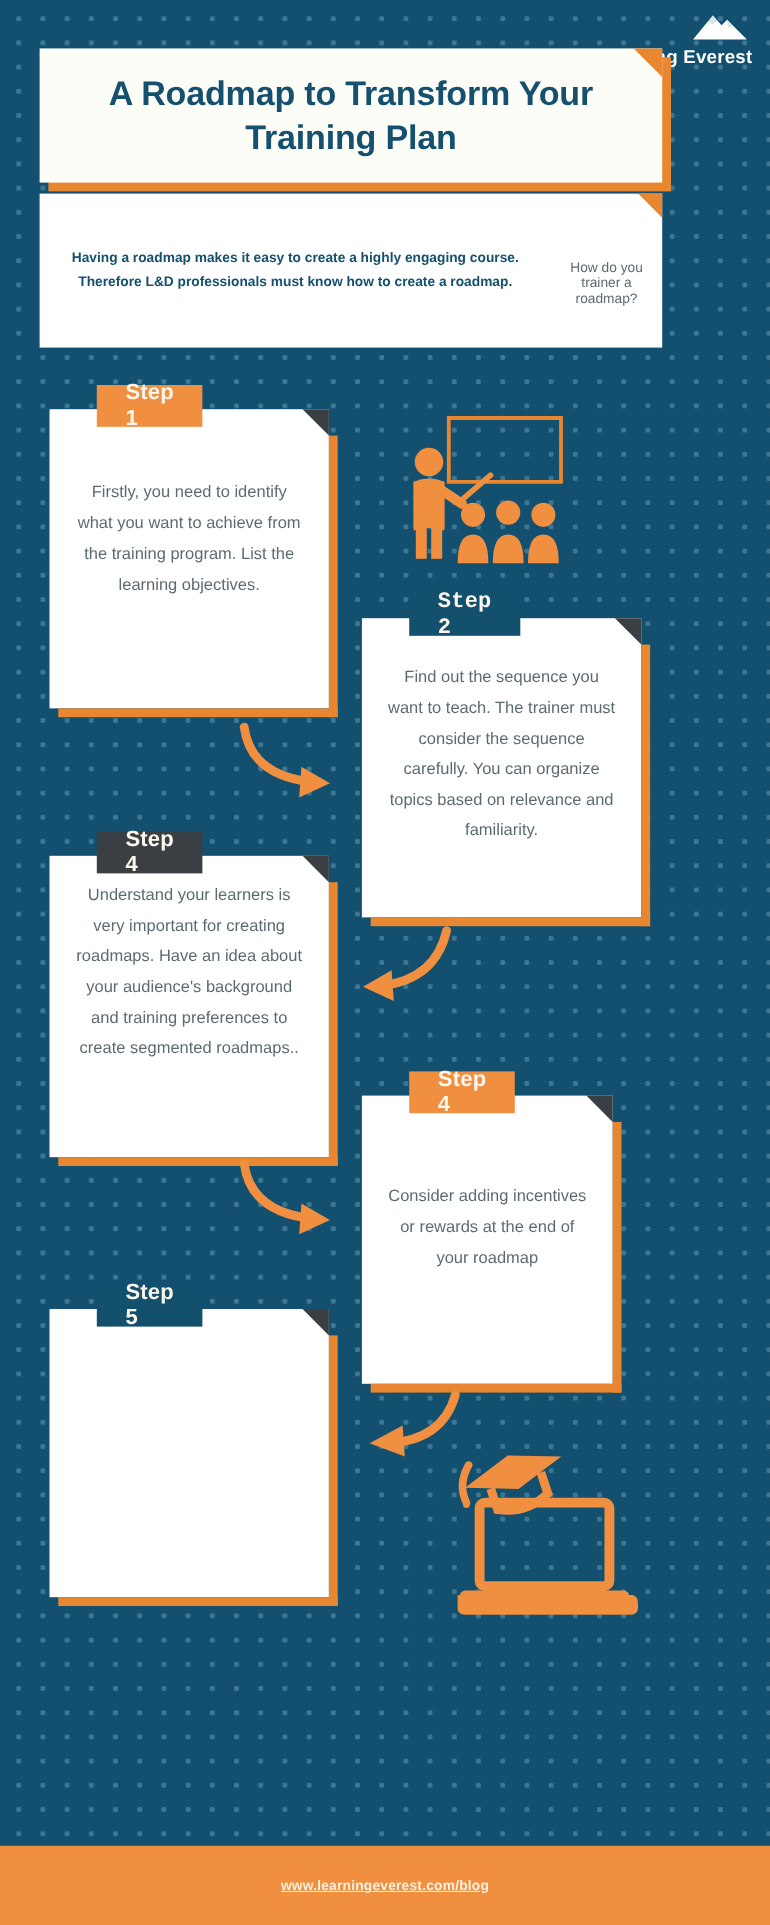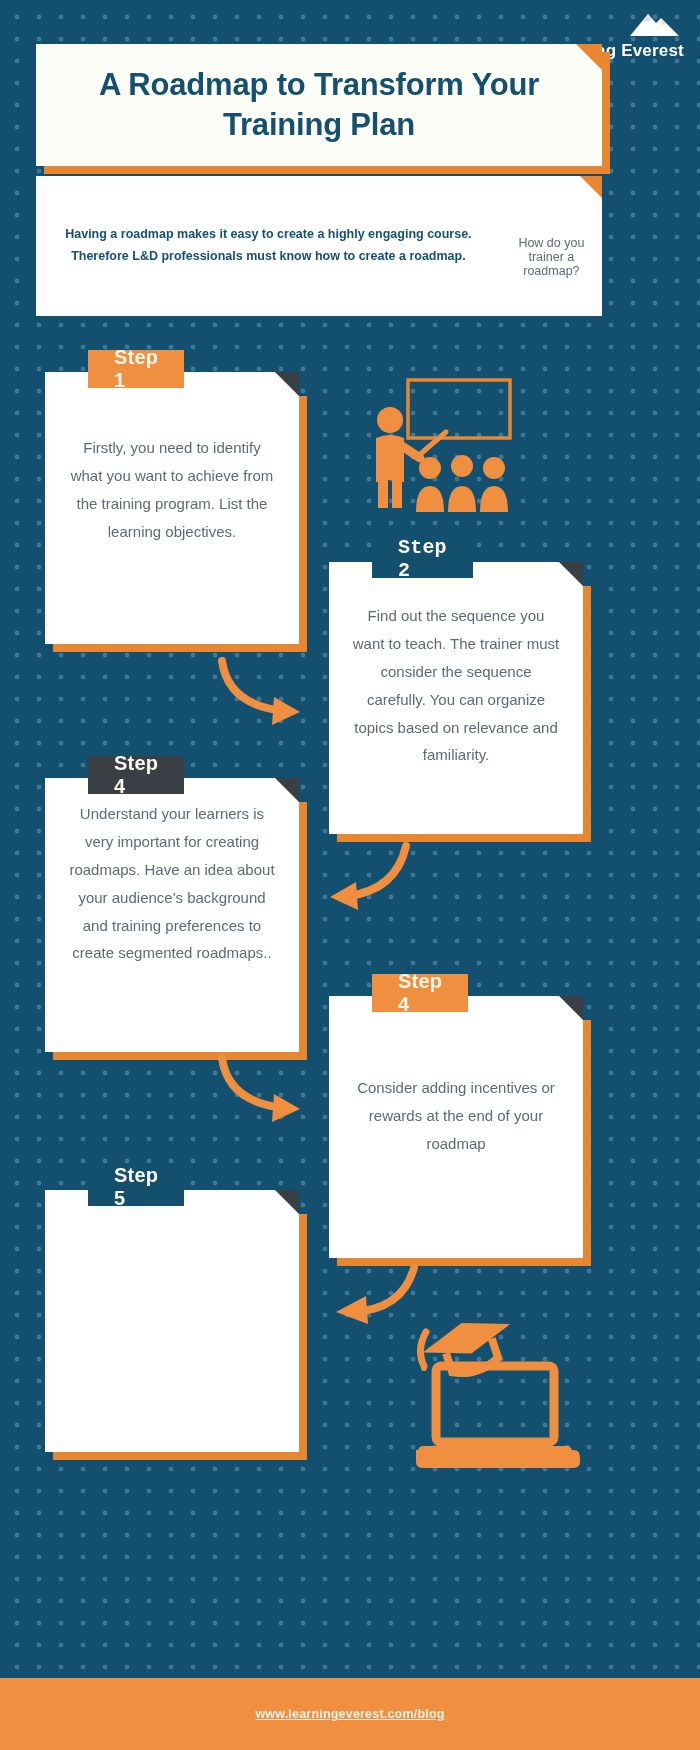--- a/index.html
+++ b/index.html
@@ -110,21 +110,21 @@
 
   #step2 .step-label{ left:372px; top:540px; background:#13506e;font-family:Liberation Mono, monospace; }
   #step2 .card{ left:329px; top:562px; width:254px; height:272px; }
   #step2 .card-text{ top:40px; }
 
   #step3 .step-label{ left:88px;  top:756px; background:#3a3f44; }
   #step3 .card{ left:45px; top:778px; width:254px; height:274px; }
   #step3 .card-text{ top:22px; }
 
   #step4 .step-label{ left:372px; top:974px; background:#ef8f3f; }
-  #step4 .card{ left:329px; top:996px; width:254px; height:262px;text-decoration:underline; }
+  #step4 .card{ left:329px; top:996px; width:228px; height:262px;text-decoration:underline; }
   #step4 .card-text{ top:78px; }
 
   #step5 .step-label{ left:88px;  top:1168px; background:#13506e; }
   #step5 .card{ left:45px; top:1190px; width:254px; height:262px; }
   #step5 .card-text{ top:90px; }
 
   
   .illus{ position:absolute; }
   #illus-trainer{ left:362px; top:376px; }
   #illus-laptop{ left:392px; top:1310px; }

